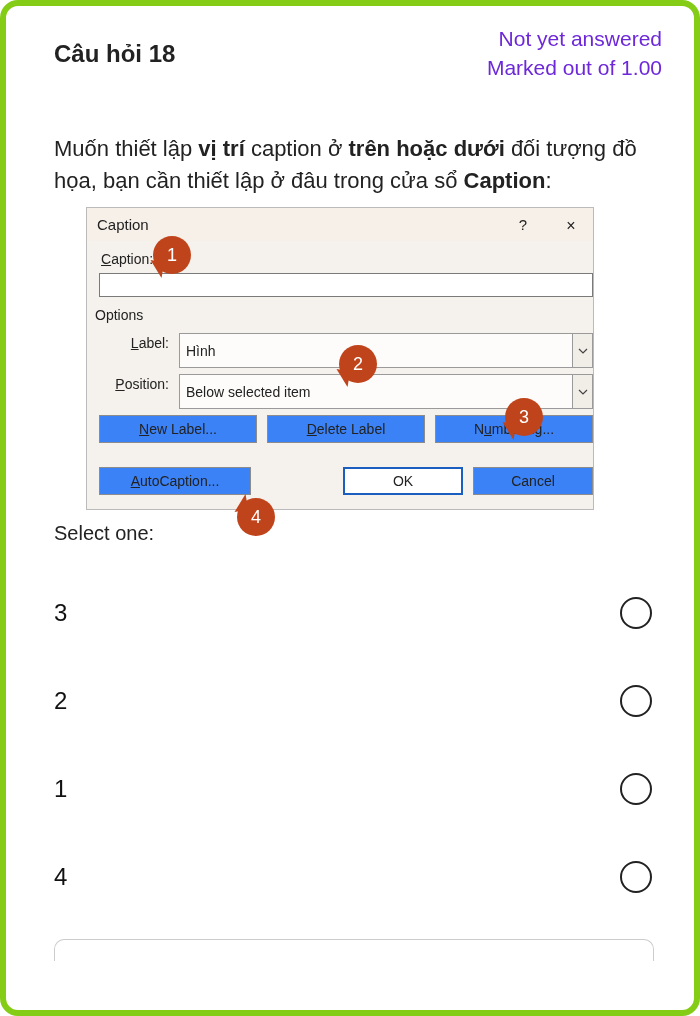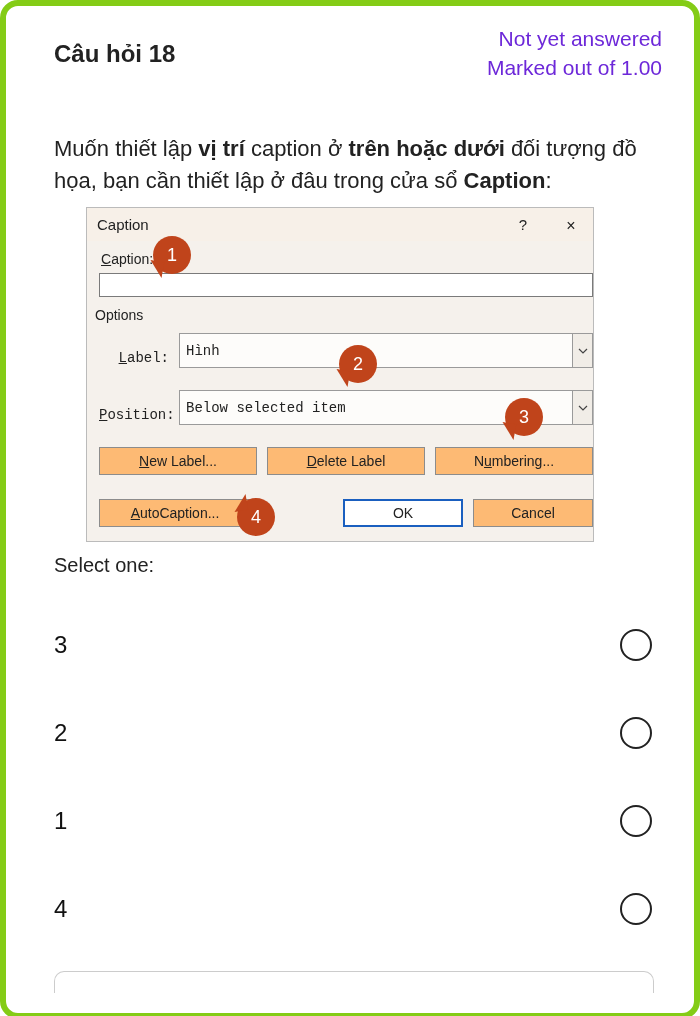--- a/index.html
+++ b/index.html
@@ -81,23 +81,22 @@
     background: #fff;
     margin-bottom: 8px;
   }
   .section-hdr {
     font-size: 14px;
     color: #222;
     margin: 4px 0 8px -4px;
   }
   .row {
     display: flex;
-    align-items: flex-end;
-    margin-bottom: 22px;
-    font-family: Liberation Mono, monospace;
+    align-items: flex-start;
+    margin-bottom: 6px;
   }
   .row-label {
     width: 80px;
     text-align: right;
     padding-right: 10px;
     font-size: 14px;
   }
   .combo {
     flex: 1;
     display: flex;
@@ -135,21 +134,21 @@
     background: #fff;
   }
   .btn-row {
     display: flex;
     gap: 10px;
   }
   .dlg-btn {
     flex: 1;
     height: 28px;
     border: 1px solid #8c8c8c;
-    background: #fdba74;
+    background: #3b82f6;
     font-size: 14px;
     display: flex;
     align-items: center;
     justify-content: center;
   }
   .btn-row2 {
     display: flex;
     gap: 10px;
     margin-top: 18px;
     padding-top: 6px;

